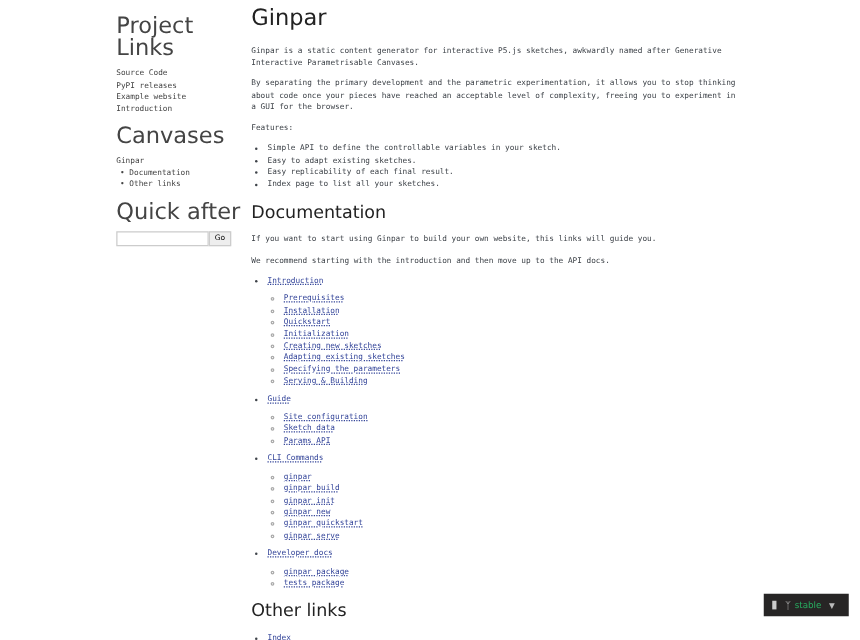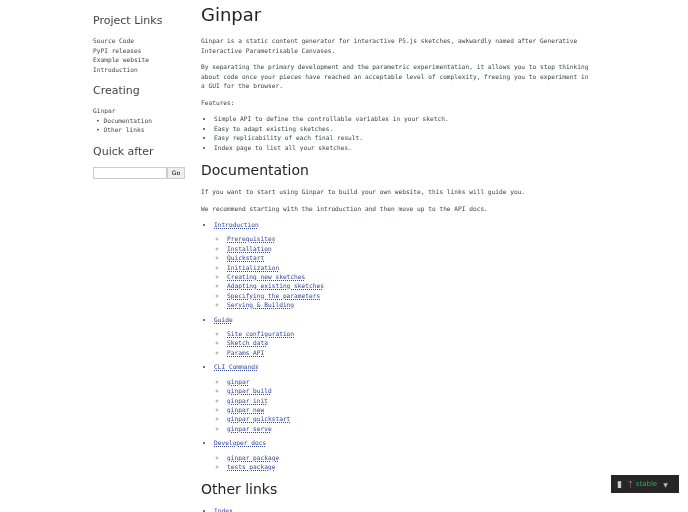--- a/index.html
+++ b/index.html
@@ -1,18 +1,18 @@
 <!DOCTYPE html>
 <html><head>
 <meta charset="utf-8">
 <style>
   html, body { margin:0; padding:0; background:#fff; }
   body { width:688px; height:512px; overflow:hidden; position:relative; color:#3e4349; }
   .sidebar { position:absolute; left:93px; top:12px; width:100px; }
-  .sidebar h3 { font-family:"DejaVu Sans", sans-serif; font-weight:normal; font-size:11px; color:#444; margin:0 0 6px 0; line-height:18px; }
+  .sidebar h3 { font-family:"DejaVu Sans", sans-serif; font-weight:normal; font-size:18px; color:#444; margin:0 0 6px 0; line-height:18px; }
   .sidebar .links { font-family:"DejaVu Sans Mono", monospace; font-size:6.2px; color:#444; line-height:9.5px; margin-bottom:8px; }
   .sidebar .links div { cursor:pointer; }
   .sidebar ul { list-style:none; margin:0; padding:0 0 0 3px; }
   .sidebar ul li::before { content:"• "; }
   .search { display:flex; margin-top:2px; }
   .search input { width:68px; height:10px; border:1px solid #ccc; padding:0 2px; font-size:6px; }
   .search button { height:12px; width:18px; border:1px solid #ccc; background:#eee; font-family:"DejaVu Sans", sans-serif; font-size:6px; padding:0; }
   .main { position:absolute; left:201px; top:4px; width:390px; }
   .main h1 { font-family:"DejaVu Sans", sans-serif; font-weight:normal; font-size:18px; margin:0 0 10px 0; color:#222; line-height:22px; }
   .main h2 { font-family:"DejaVu Sans", sans-serif; font-weight:normal; font-size:14px; margin:10px 0 8px 0; color:#222; line-height:17px; }
@@ -32,21 +32,21 @@
 <body>
 
 <div class="sidebar">
   <h3>Project Links</h3>
   <div class="links">
     <div>Source Code</div>
     <div>PyPI releases</div>
     <div>Example website</div>
     <div>Introduction</div>
   </div>
-  <h3>Creating</h3>
+  <h3>Canvases</h3>
   <div class="links">
     <div>Ginpar</div>
     <ul>
       <li>Documentation</li>
       <li>Other links</li>
     </ul>
   </div>
   <h3>Quick after</h3>
   <div class="search">
     <input type="text" value="" style="">

